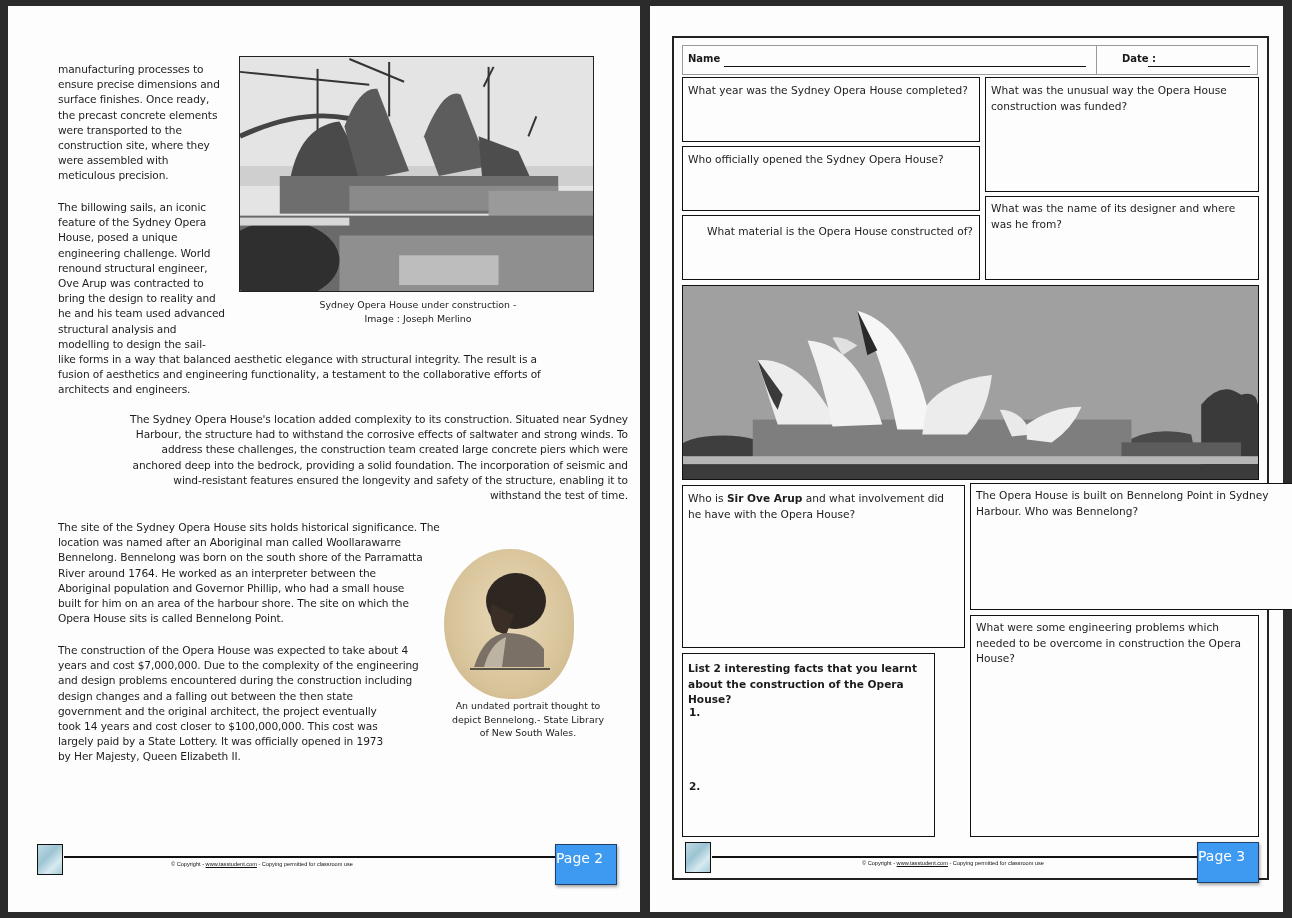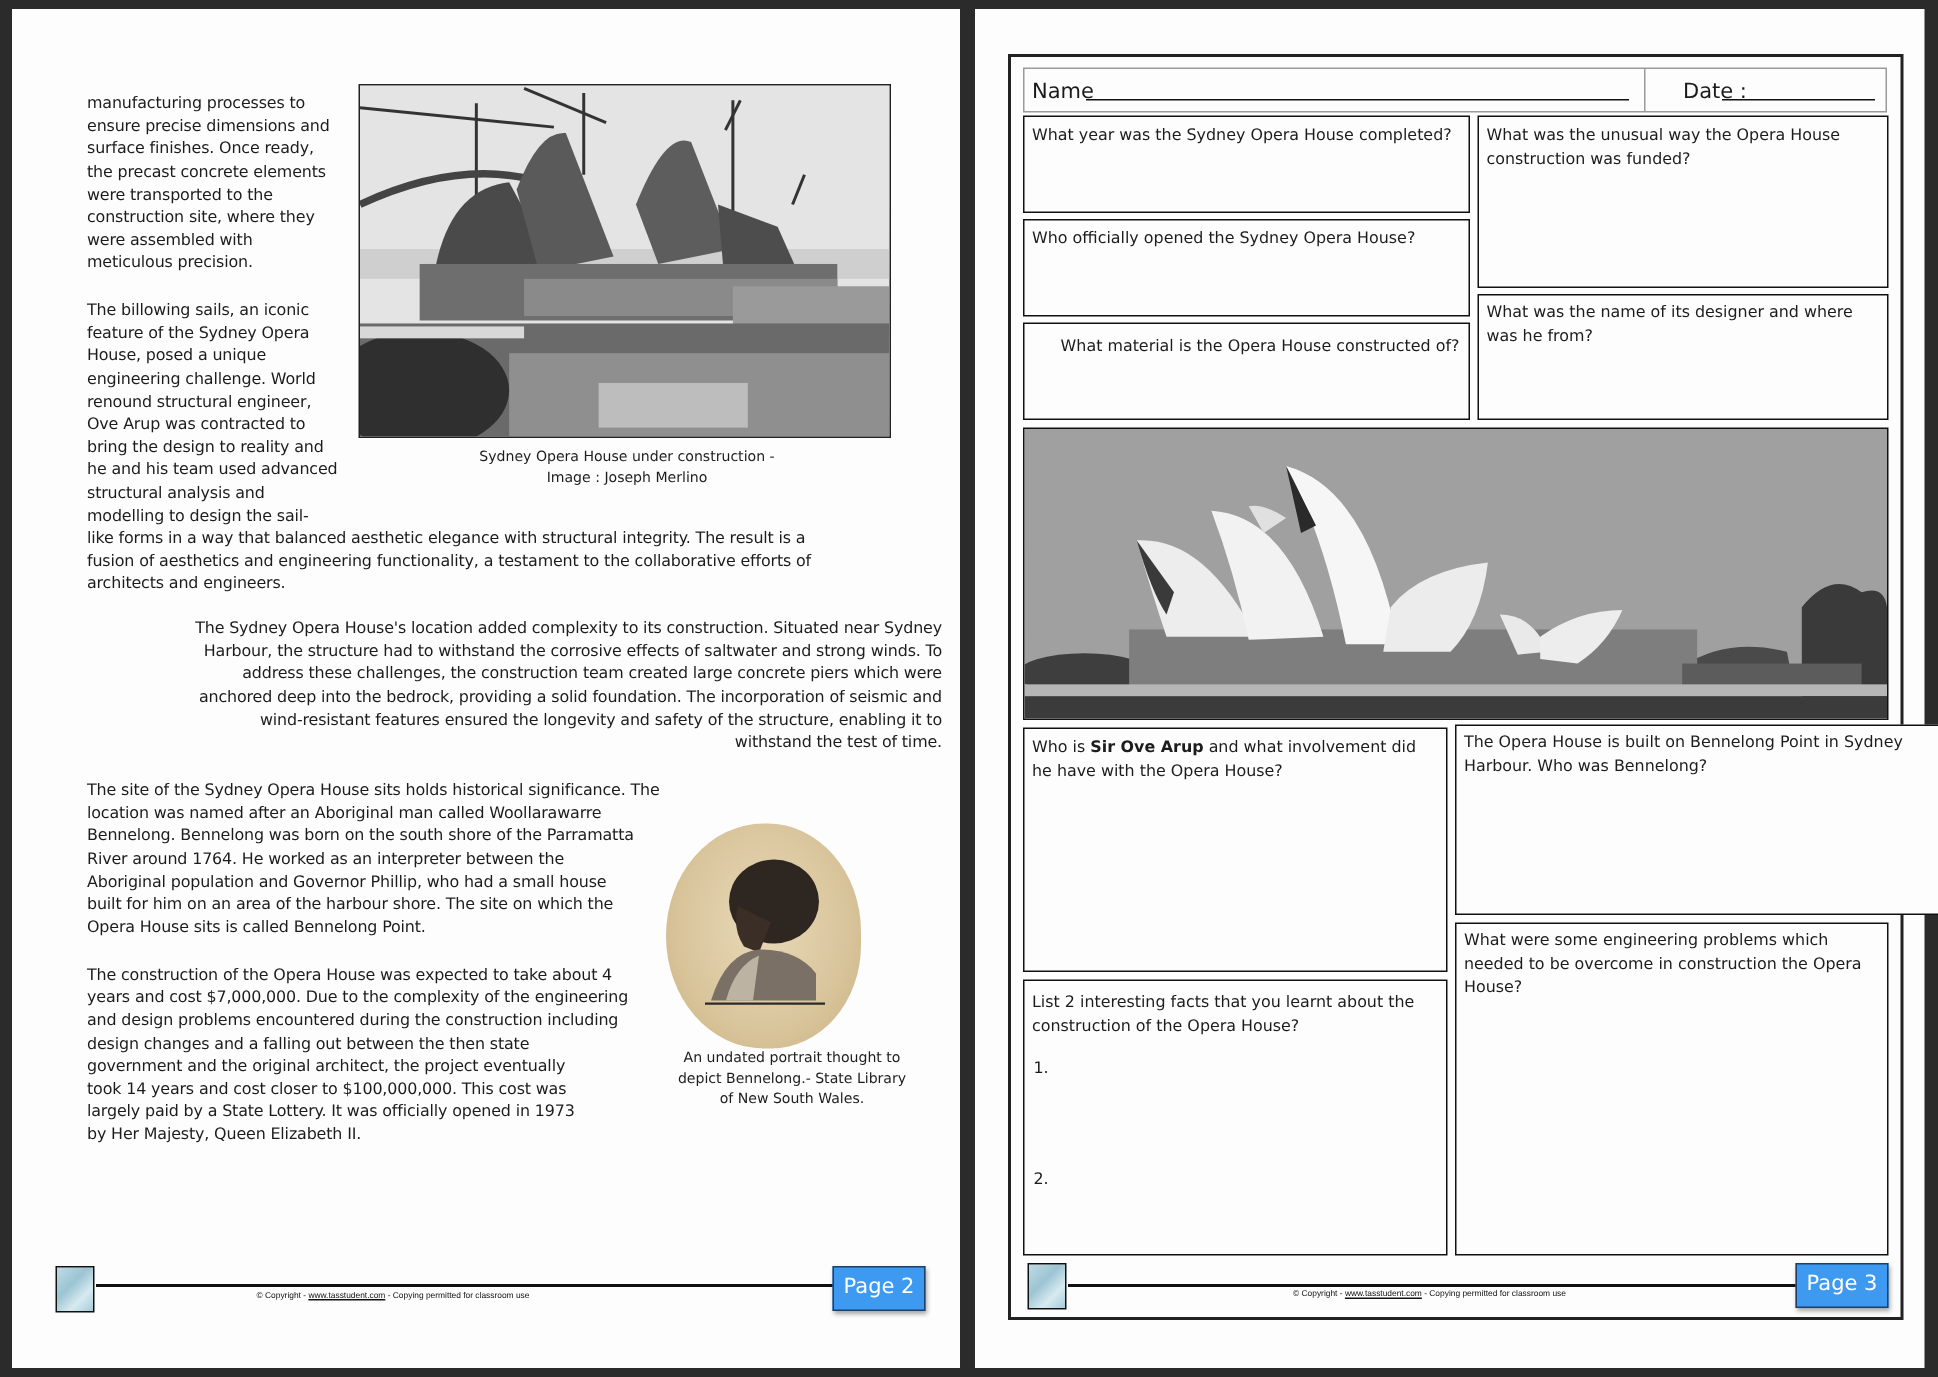--- a/index.html
+++ b/index.html
@@ -21,27 +21,27 @@
   .portrait { position: absolute; left: 436px; top: 543px; width: 130px; height: 150px; border-radius: 50% 48% 46% 50%;
      background: radial-gradient(ellipse at 50% 45%, #e8d9b8 0%, #d9c59c 60%, #c9b183 100%); overflow: hidden; }
   .portrait svg { width: 100%; height: 100%; display: block; }
 
   
   .footer-logo { position: absolute; width: 26px; height: 31px; border: 1.5px solid #111;
      background: linear-gradient(135deg, #bfdbe4 0%, #9cc4d3 40%, #d7eaf0 70%, #a6ccda 100%); }
   .footer-line { position: absolute; height: 1.5px; background: #111; }
   .footer-copy { position: absolute; font-family: "Liberation Sans", sans-serif; font-size: 5.6px; color: #111; white-space: nowrap; }
   .footer-copy u { text-decoration: underline; }
-  .page-badge { position: absolute; width: 62px; height: 30px; background: #3d9af0; border: 1.5px solid #1f3f66;
-     color: #fff; font-size: 14px; line-height: 27px; text-align: center; box-shadow: 1px 2px 3px rgba(0,0,0,0.35); }
+  .page-badge { position: absolute; width: 62px; height: 41px; background: #3d9af0; border: 1.5px solid #1f3f66;
+     color: #fff; font-size: 14px; line-height: 27px; box-shadow: 1px 2px 3px rgba(0,0,0,0.35); }
 
   
   .frame { position: absolute; left: 22px; top: 30px; width: 597px; height: 844px; border: 2px solid #222; }
   .namebar { position: absolute; left: 32px; top: 39px; width: 576px; height: 30px; border: 1px solid #9a9a9a; }
-  .namebar .label { position: absolute; top: 7px; font-size: 14px; }
+  .namebar .label { position: absolute; top: 7px; font-size: 10px; font-weight: bold; }
   .namebar .line { position: absolute; top: 20px; height: 1px; background: #111; }
   .namebar .divider { position: absolute; top: 0; width: 1px; height: 100%; background: #9a9a9a; }
 
   .qbox { position: absolute; border: 1.5px solid #111; background: #fdfdfd; }
   .qbox .q { position: absolute; left: 5px; top: 5px; right: 6px; font-size: 10.6px; line-height: 15.6px; color: #1c1c1c; }
   .qbox .q b { font-weight: bold; }
   .qbox .num { position: absolute; left: 6px; font-size: 10.6px; }
 
   .photo-opera { position: absolute; left: 32px; top: 279px; width: 577px; height: 195px; border: 1.5px solid #111;
      background: linear-gradient(180deg, #a4a4a4 0%, #9b9b9b 70%, #8f8f8f 100%); overflow: hidden; }
@@ -227,21 +227,21 @@
 
   <div class="qbox" style="left:32px; top:479px; width:283px; height:163px;">
     <div class="q"><span>Who is </span><b>Sir Ove Arup</b><span> and what involvement did he have with the Opera House?</span></div>
   </div>
   <div class="qbox" style="left:320px; top:477px; width:330px; height:127px;">
     <div class="q" style="top:4px;">The Opera House is built on Bennelong Point in Sydney Harbour. Who was Bennelong?</div>
   </div>
   <div class="qbox" style="left:320px; top:609px; width:289px; height:222px;">
     <div class="q" style="top:4px;">What were some engineering problems which needed to be overcome in construction the Opera House?</div>
   </div>
-  <div class="qbox" style="left:32px; top:647px; width:283px; height:184px;">
+  <div class="qbox" style="left:32px; top:647px; width:253px; height:184px;font-weight:bold;">
     <div class="q" style="top:7px;">List 2 interesting facts that you learnt about the construction of the Opera House?</div>
     <div class="num" style="top:52px;">1.</div>
     <div class="num" style="top:126px;">2.</div>
   </div>
 
   <div class="footer-logo" style="left:35px; top:836px;"></div>
   <div class="footer-line" style="left:62px; top:850px; width:490px;"></div>
   <div class="footer-copy" style="left:212px; top:854px;">
     <span>© Copyright - </span><u>www.tasstudent.com</u><span> - Copying permitted for classroom use</span>
   </div>

